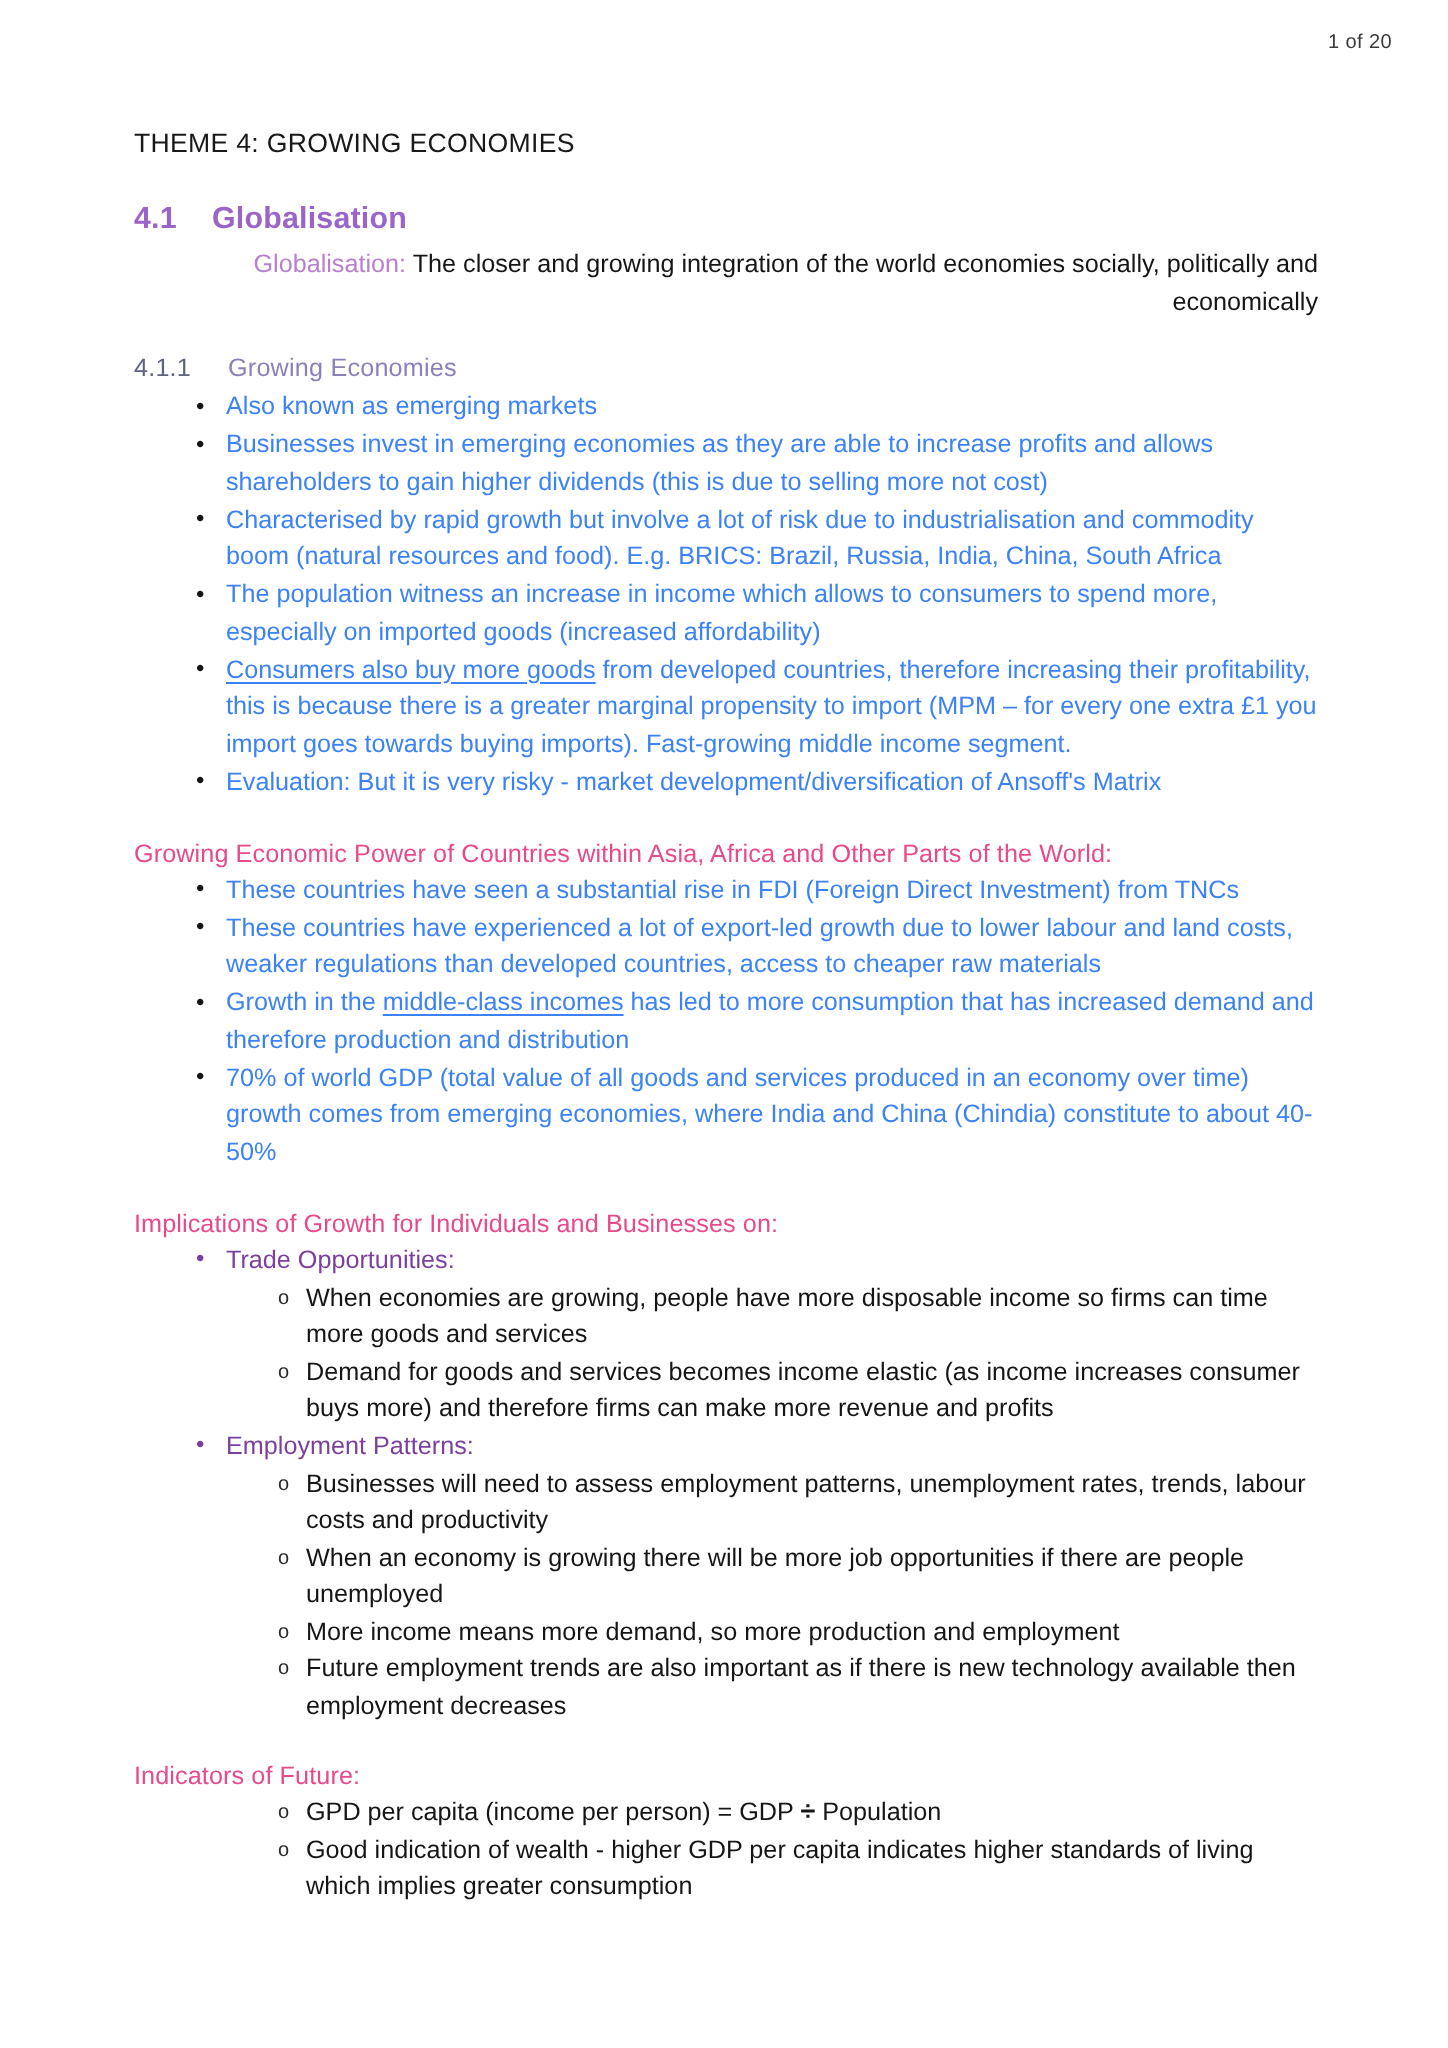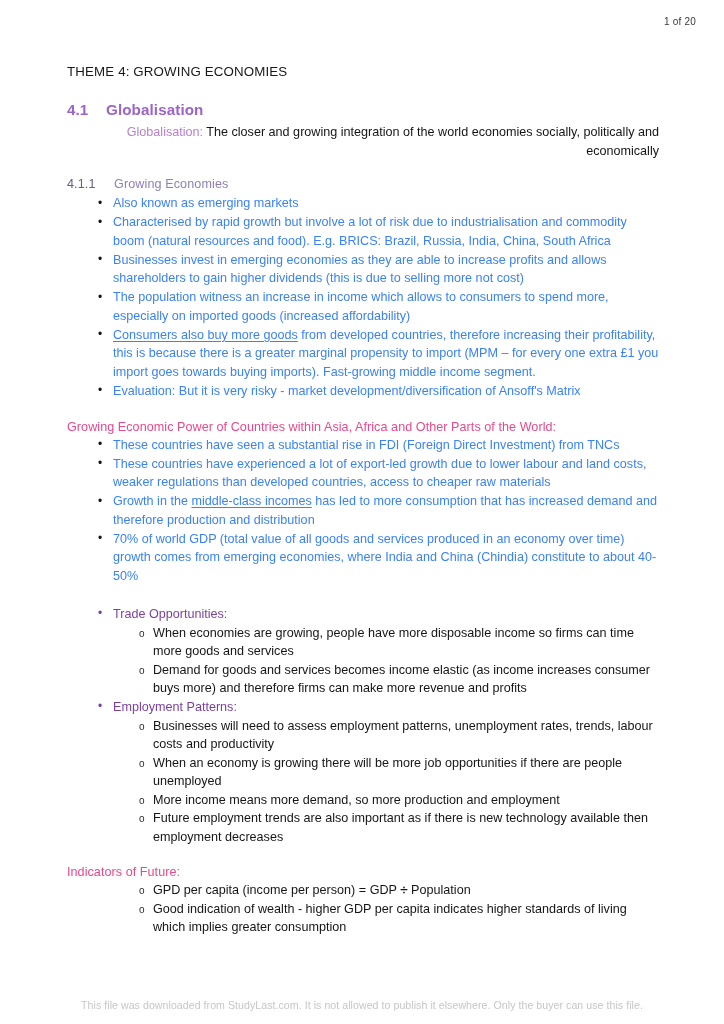--- a/index.html
+++ b/index.html
@@ -171,40 +171,41 @@
     </div>
 
     <div class="gap-md"></div>
 
     <div class="h2">
       <span class="num">4.1.1</span><span>Growing Economies</span>
     </div>
 
     <ul class="b1">
       <li>Also known as emerging markets</li>
+      <li>Businesses invest in emerging economies as they are able to increase profits and allows shareholders to gain higher dividends (this is due to selling more not cost)</li>
       <li>Characterised by rapid growth but involve a lot of risk due to industrialisation and commodity boom (natural resources and food). E.g. BRICS: Brazil, Russia, India, China, South Africa</li>
-      <li>Businesses invest in emerging economies as they are able to increase profits and allows shareholders to gain higher dividends (this is due to selling more not cost)</li>
       <li>The population witness an increase in income which allows to consumers to spend more, especially on imported goods (increased affordability)</li>
       <li><span class="u">Consumers also buy more goods</span><span> from developed countries, therefore increasing their profitability, this is because there is a greater marginal propensity to import (MPM – for every one extra £1 you import goes towards buying imports). Fast-growing middle income segment.</span></li>
       <li>Evaluation: But it is very risky - market development/diversification of Ansoff's Matrix</li>
     </ul>
 
     <div class="gap-lg"></div>
 
     <div class="h-pink">Growing Economic Power of Countries within Asia, Africa and Other Parts of the World:</div>
 
     <ul class="b1">
       <li>These countries have seen a substantial rise in FDI (Foreign Direct Investment) from TNCs</li>
       <li>These countries have experienced a lot of export-led growth due to lower labour and land costs, weaker regulations than developed countries, access to cheaper raw materials</li>
       <li><span>Growth in the </span><span class="u">middle-class incomes</span><span> has led to more consumption that has increased demand and therefore production and distribution</span></li>
       <li>70% of world GDP (total value of all goods and services produced in an economy over time) growth comes from emerging economies, where India and China (Chindia) constitute to about 40-50%</li>
     </ul>
 
     <div class="gap-lg"></div>
 
+    <div class="h-pink">Implications of Growth for Individuals and Businesses on:</div>
 
     <ul class="b1">
       <li class="purple">Trade Opportunities:</li>
     </ul>
     <ul class="b2">
       <li>When economies are growing, people have more disposable income so firms can time more goods and services</li>
       <li>Demand for goods and services becomes income elastic (as income increases consumer buys more) and therefore firms can make more revenue and profits</li>
     </ul>
 
     <ul class="b1">
@@ -221,15 +222,14 @@
 
     <div class="h-pink">Indicators of Future:</div>
 
     <ul class="b2">
       <li><span>GPD per capita (income per person) = GDP </span><span class="div-sym">÷</span><span> Population</span></li>
       <li>Good indication of wealth - higher GDP per capita indicates higher standards of living which implies greater consumption</li>
     </ul>
 
   </div>
 
-  <div class="footer">This file was downloaded from StudyLast.com. It is not allowed to publish it elsewhere. Only the buyer can use this file.</div>
 
 </div>
 
 </body></html>

